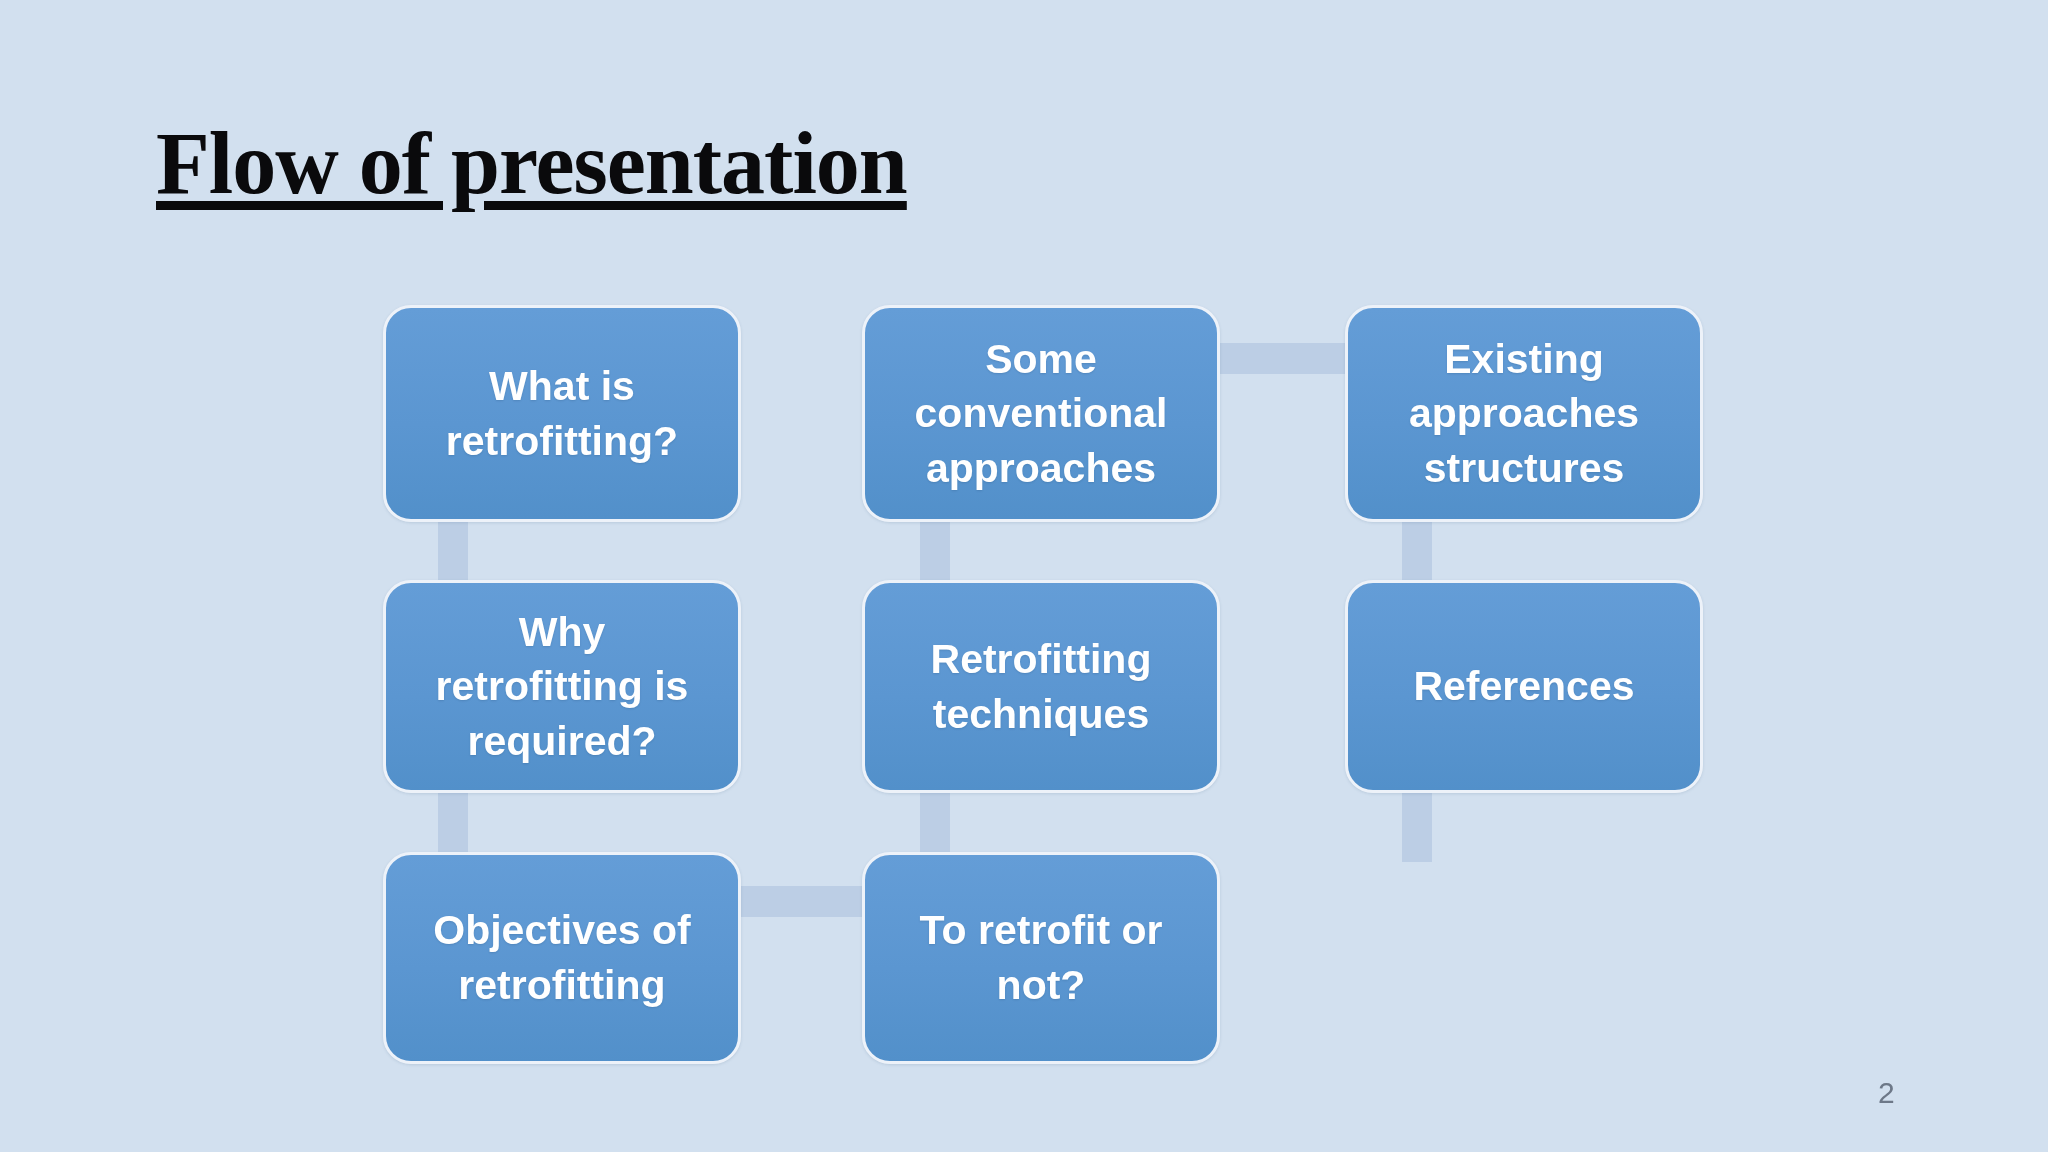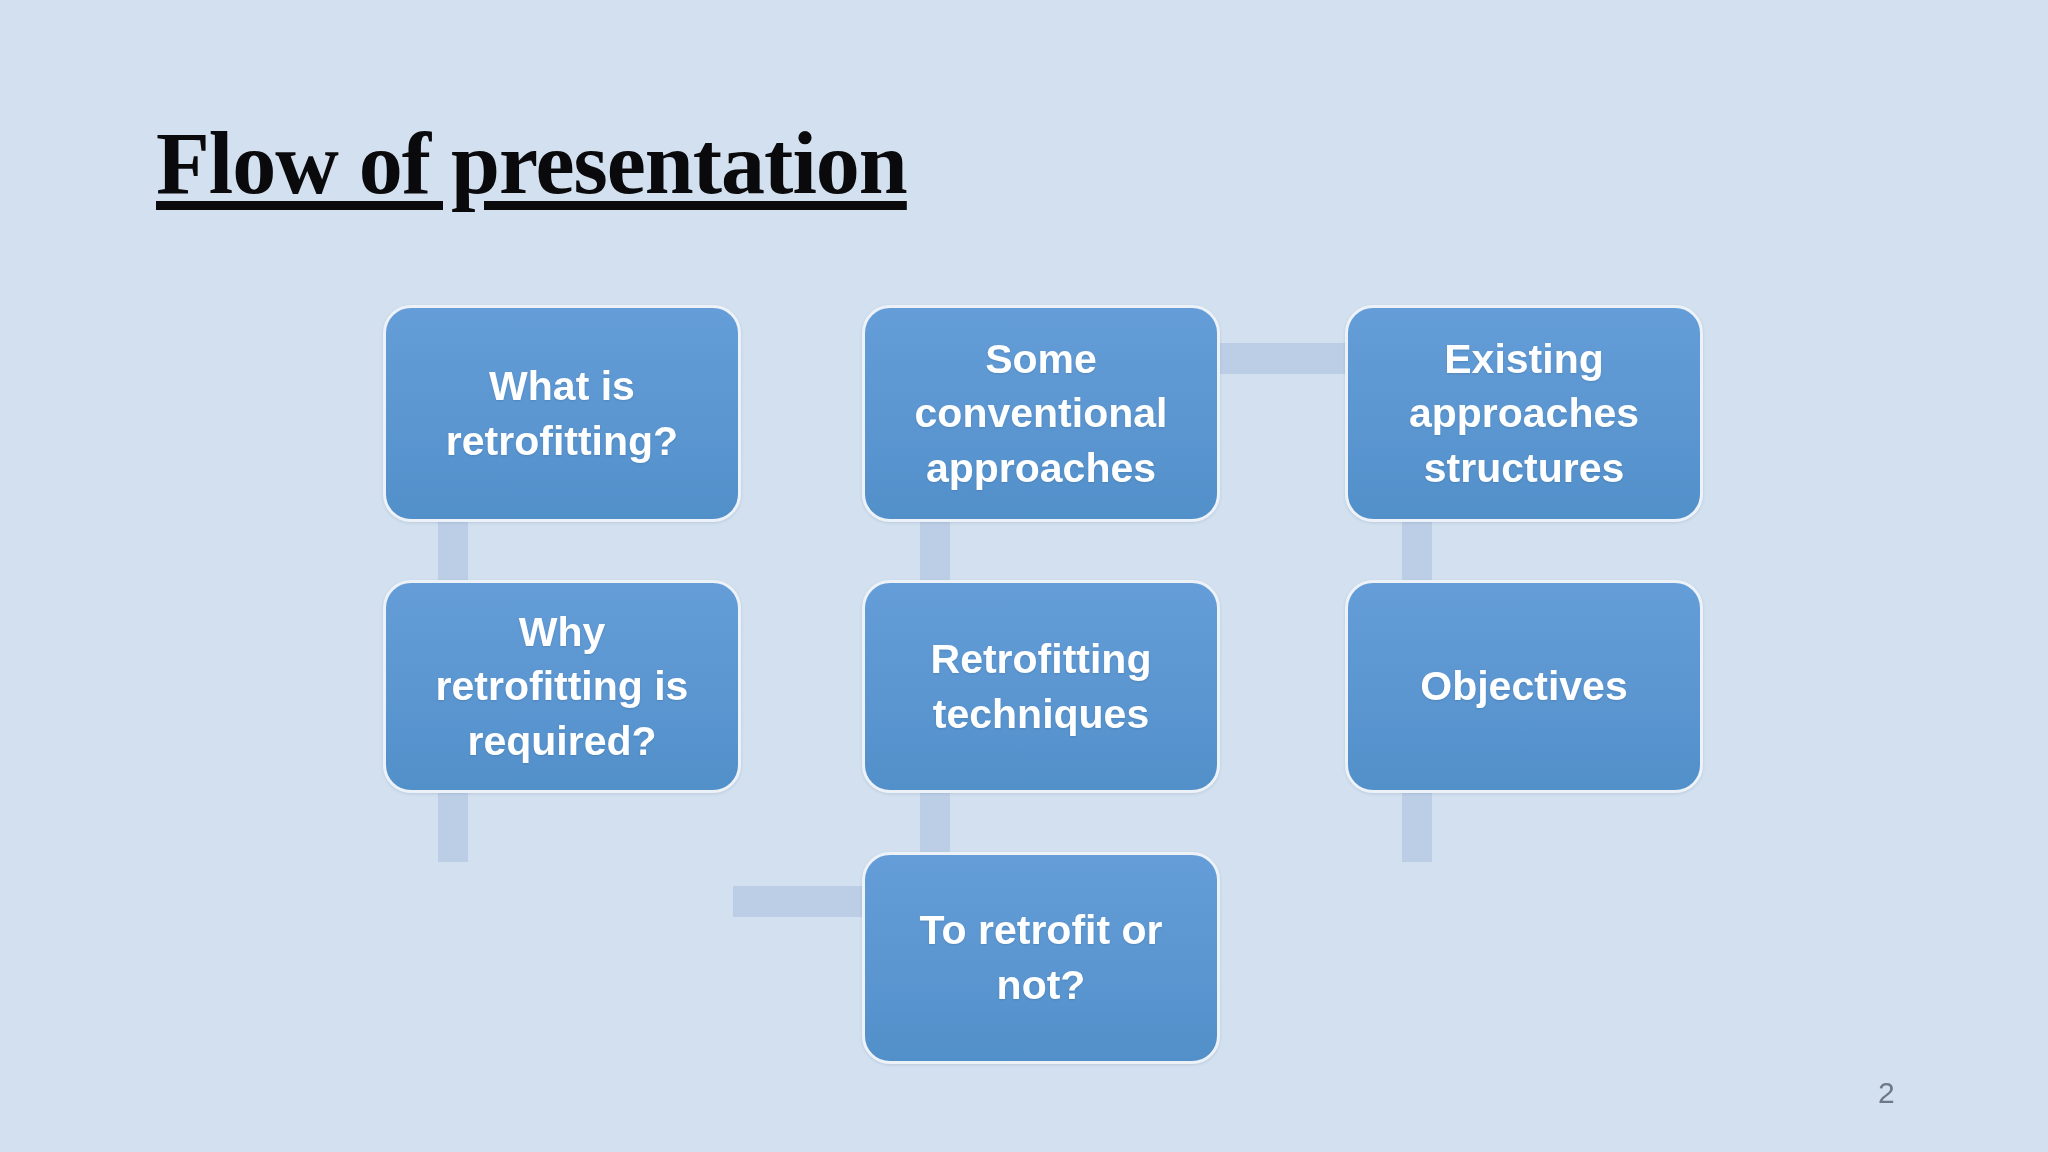--- a/index.html
+++ b/index.html
@@ -100,23 +100,27 @@
     <div class="box r2 c1">
       <span class="box-label">Why
 retrofitting is
 required?</span>
     </div>
     <div class="box r2 c2">
       <span class="box-label">Retrofitting
 techniques</span>
     </div>
     <div class="box r2 c3">
-      <span class="box-label">Objectives</span>
+      <span class="box-label">References</span>
     </div>
 
+    <div class="box r3 c1">
+      <span class="box-label">Objectives of
+retrofitting</span>
+    </div>
     <div class="box r3 c2">
       <span class="box-label">To retrofit or
 not?</span>
     </div>
 
   </div>
 
   <div class="page-number">2</div>
 
 </div>

